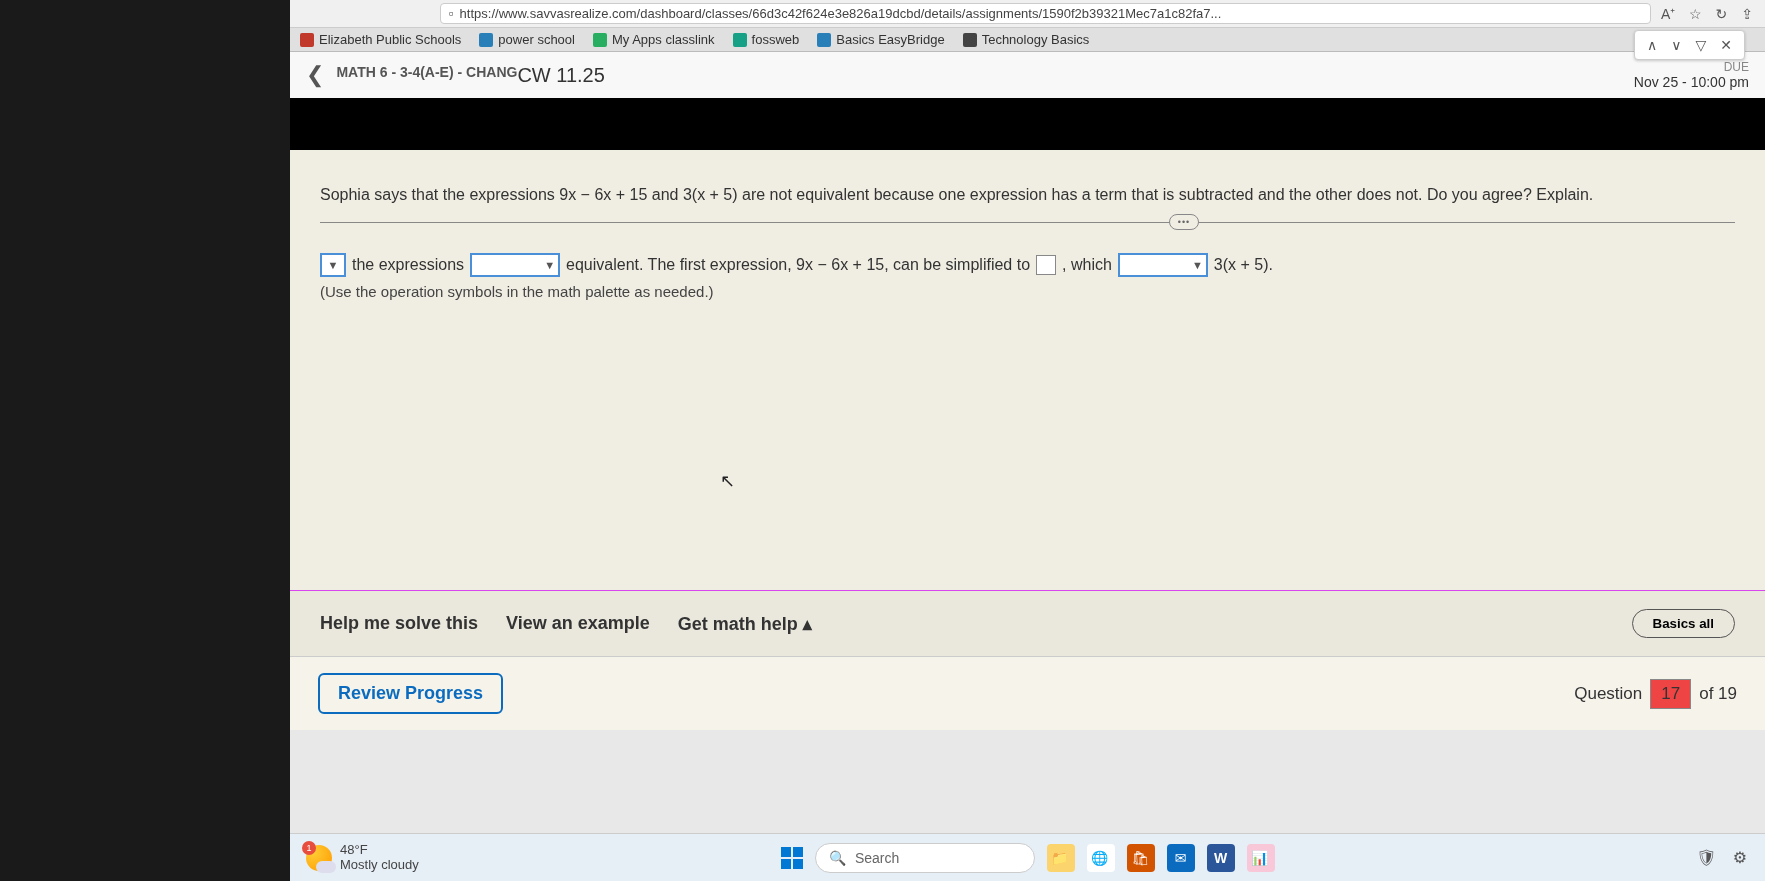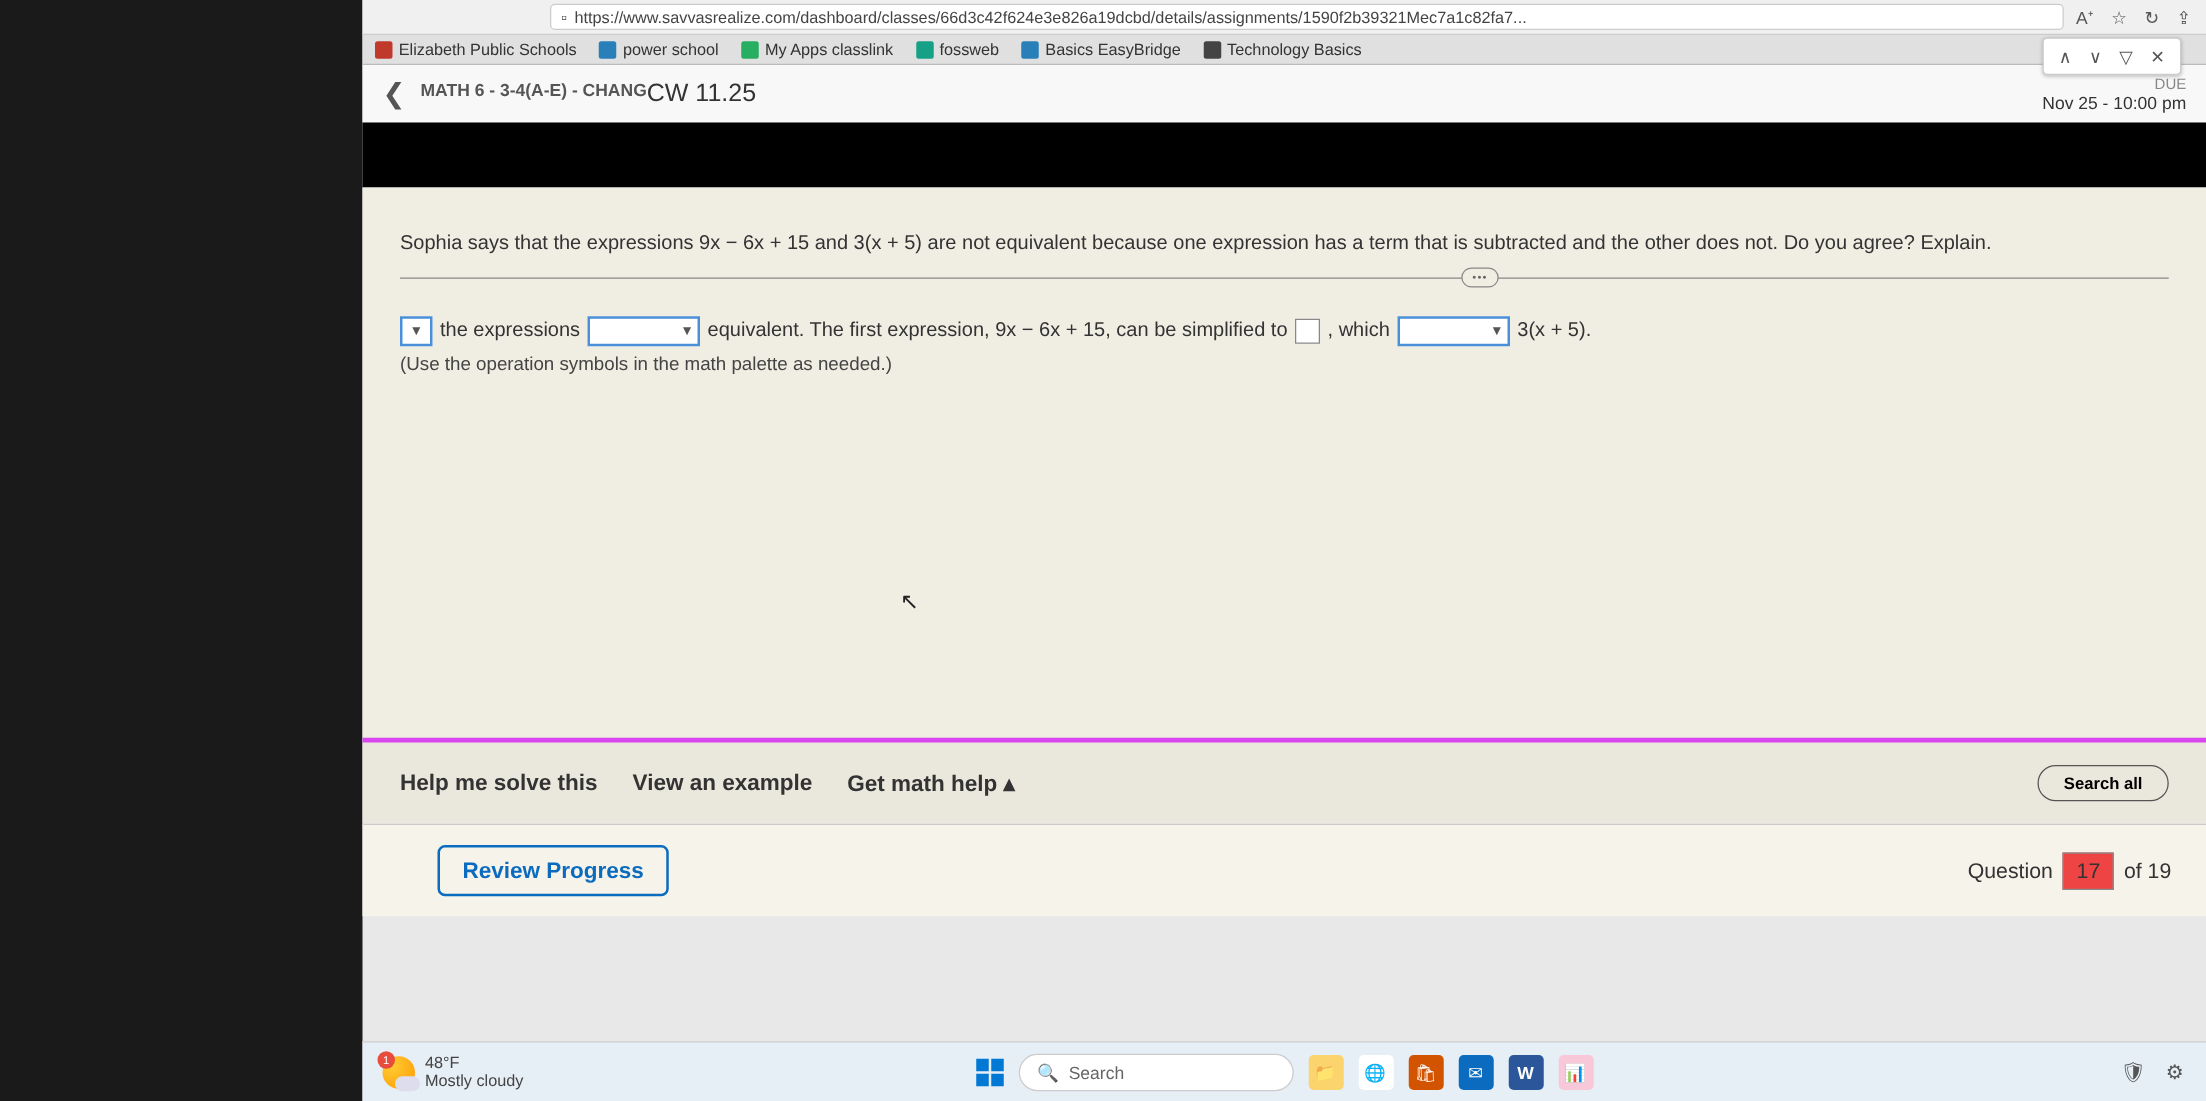--- a/index.html
+++ b/index.html
@@ -184,21 +184,21 @@
       position: absolute;
       left: 430px;
       top: 320px;
       font-size: 18px;
       color: #222;
       pointer-events: none;
     }
     
     .footer-actions {
       background: #eae7dd;
-      border-top: 4px solid #d946ef;
+      border-top: 1px solid #d946ef;
       padding: 18px 30px;
       display: flex;
       align-items: center;
       gap: 28px;
       font-size: 18px;
       color: #333;
     }
     .footer-actions .action { cursor: pointer; font-weight: bold; color: #333; }
     .clear-btn {
       margin-left: auto;
@@ -220,21 +220,20 @@
     }
     .review-btn {
       border: 2px solid #0b6cbf;
       color: #0b6cbf;
       background: transparent;
       padding: 8px 18px;
       border-radius: 6px;
       font-size: 18px;
       font-weight: bold;
       cursor: pointer;
-      margin-left: 32px;
     }
     .question-counter {
       display: flex;
       align-items: center;
       gap: 8px;
       font-size: 17px;
       color: #333;
     }
     .q-num-box {
       border: 1px solid #888;
@@ -379,21 +378,21 @@
       </div>
       <div class="hint-text">(Use the operation symbols in the math palette as needed.)</div>
     </div>
     <span class="cursor-icon">↖</span>
   </div>
 
   <div class="footer-actions">
     <span class="action">Help me solve this</span>
     <span class="action">View an example</span>
     <span class="action">Get math help ▴</span>
-    <button class="clear-btn">Search all</button>
+    <button class="clear-btn">Basics all</button>
   </div>
 
   <div class="review-bar">
     <button class="review-btn">Review Progress</button>
     <div class="question-counter">
       <span>Question</span>
       <span class="q-num-box">17</span>
       <span>of 19</span>
     </div>
   </div>

